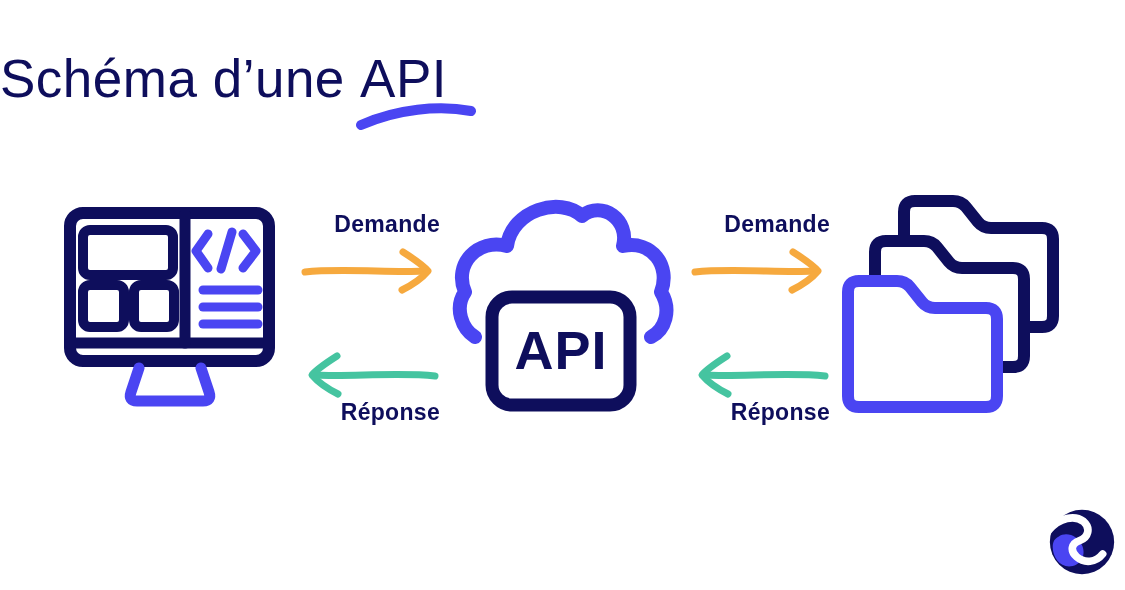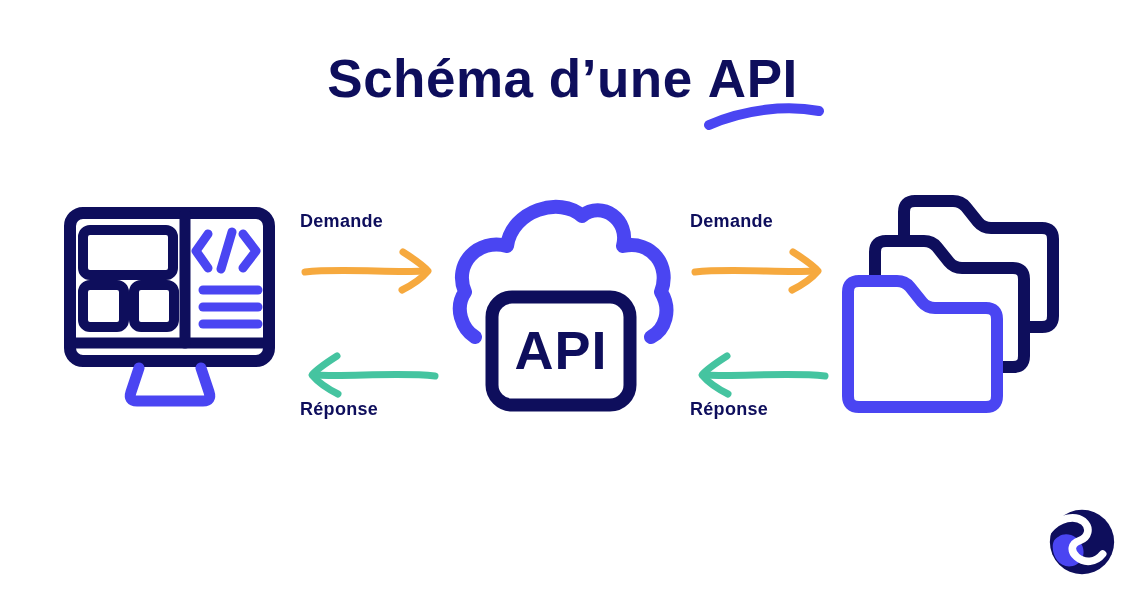--- a/index.html
+++ b/index.html
@@ -15,37 +15,37 @@
     position:relative;
     width:1125px;height:590px;
     background:var(--background);
     overflow:hidden;
     font-family:"Liberation Sans", sans-serif;
   }
   .abs{position:absolute;}
   
   .title{
     top:50px;left:0;width:1125px;
-    text-align:center;
+    text-align:left;
     font-size:53px;line-height:1.1;
-    font-weight:700;
+    font-weight:400;
     color:var(--navy);
     letter-spacing:0.5px;
     margin:0;
   }
   .api-wrap{position:relative;display:inline-block;}
   .swoosh{
     position:absolute;
     left:-5px;top:100%;margin-top:-8px;
     width:122px;height:30px;
   }
   
   .flow-label{
-    width:140px;text-align:left;
-    font-size:18px;font-weight:700;
+    width:140px;text-align:right;
+    font-size:23px;font-weight:700;
     color:var(--navy);
     letter-spacing:0.3px;
   }
   
   .sn{stroke:var(--navy);}
   .sb{stroke:var(--blue);}
   .so{stroke:var(--orange);}
   .st{stroke:var(--teal);}
   .sw{stroke:var(--background);}
   .fn{fill:var(--navy);}

